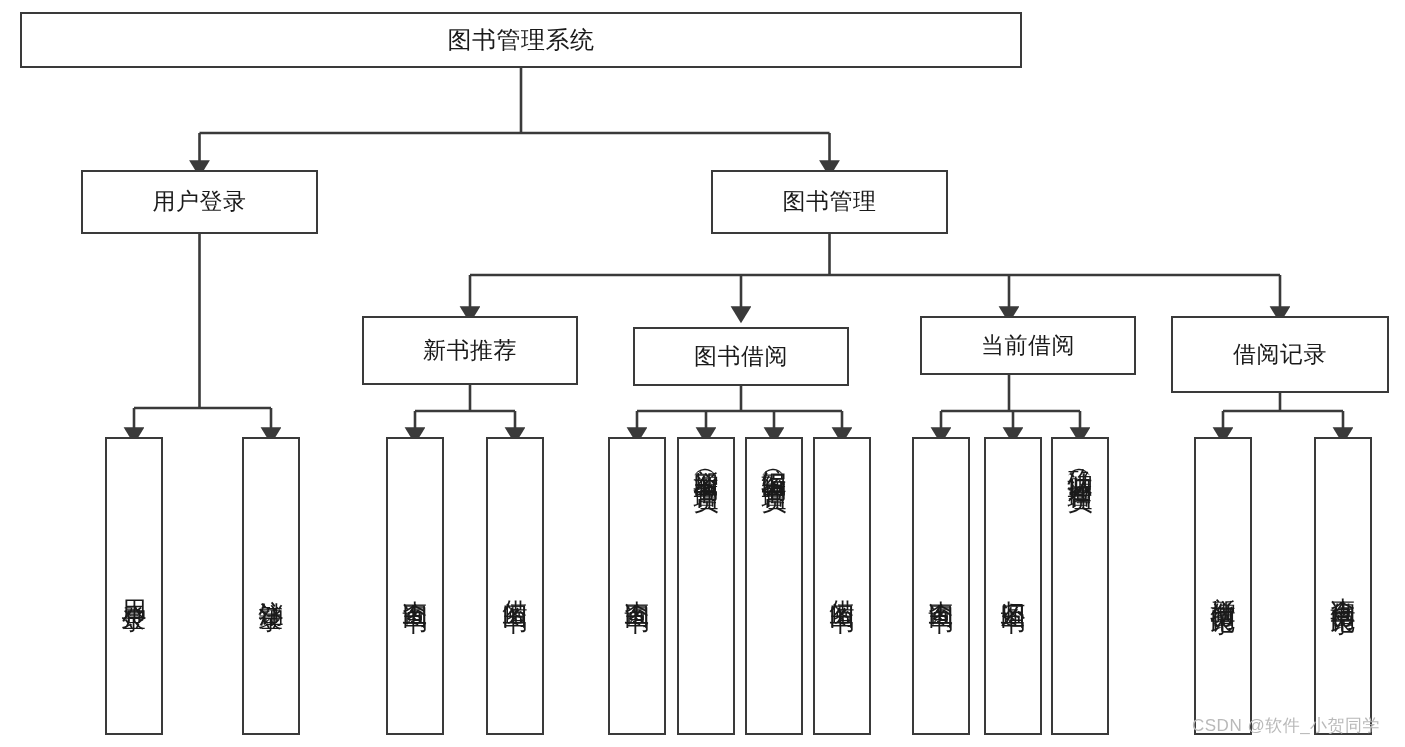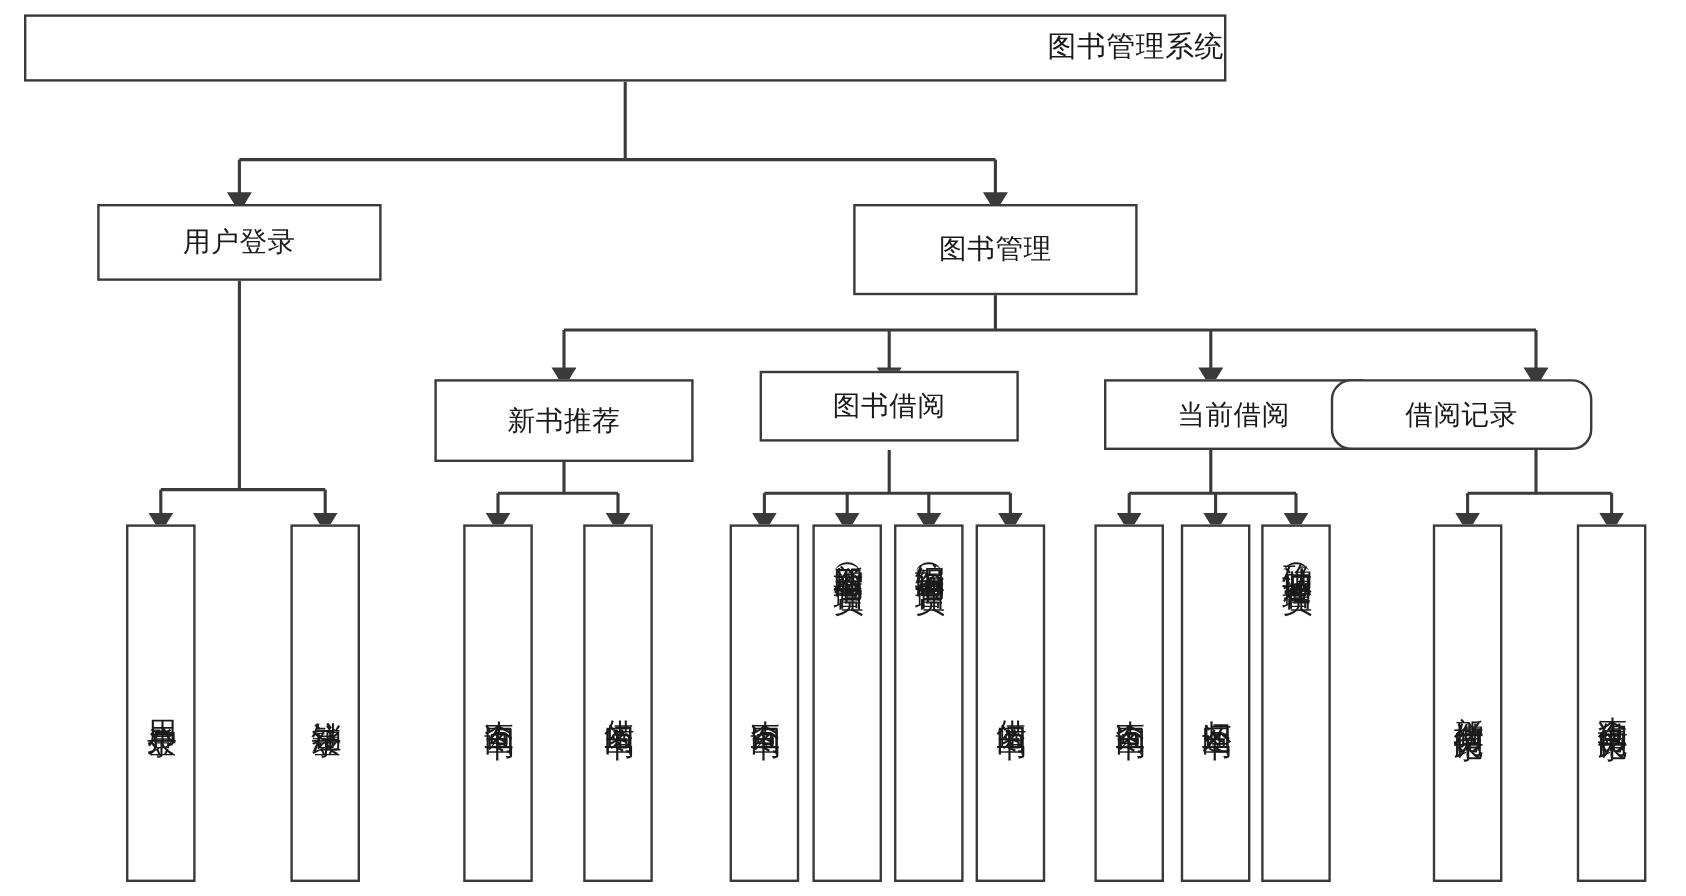--- a/index.html
+++ b/index.html
@@ -110,39 +110,39 @@
         <path d="M1013,411 L1013,434" marker-end="url(#arrow)"></path>
         <path d="M1080,411 L1080,434" marker-end="url(#arrow)"></path>
         <path d="M1280,375 L1280,411"></path>
         <path d="M1223,411 L1343,411"></path>
         <path d="M1223,411 L1223,434" marker-end="url(#arrow)"></path>
         <path d="M1343,411 L1343,434" marker-end="url(#arrow)"></path>
       </g>
   </svg>
 
   <div id="nodes">
-      <div class="node node-root" style="left: 20px; top: 12px; width: 1002px; height: 56px; justify-content: flex-end;">
+      <div class="node node-root" style="left: 20px; top: 12px; width: 1002px; height: 56px;">
         <span class="label">图书管理系统</span>
       </div>
       <div class="node node-l2" style="left: 81px; top: 170px; width: 237px; height: 64px;">
         <span class="label">用户登录</span>
       </div>
-      <div class="node node-l2" style="left: 711px; top: 170px; width: 237px; height: 76px;">
+      <div class="node node-l2" style="left: 711px; top: 170px; width: 237px; height: 64px;">
         <span class="label">图书管理</span>
       </div>
       <div class="node node-l3" style="left: 362px; top: 316px; width: 216px; height: 69px;">
         <span class="label">新书推荐</span>
       </div>
-      <div class="node node-l3" style="left: 633px; top: 309px; width: 216px; height: 59px;">
+      <div class="node node-l3" style="left: 633px; top: 327px; width: 216px; height: 59px;">
         <span class="label">图书借阅</span>
       </div>
       <div class="node node-l3" style="left: 901px; top: 316px; width: 216px; height: 59px; margin-left: 19px;">
         <span class="label">当前借阅</span>
       </div>
-      <div class="node node-l3" style="left: 1109px; top: 316px; width: 218px; height: 59px; border-radius: 17px;">
+      <div class="node node-l3" style="left: 1171px; top: 316px; width: 218px; height: 77px;">
         <span class="label">借阅记录</span>
       </div>
       <div class="node node-leaf centered" style="left: 105px; top: 437px; width: 58px; height: 298px;">
         <span class="label">用户登录</span>
       </div>
       <div class="node node-leaf centered" style="left: 242px; top: 437px; width: 58px; height: 298px;">
         <span class="label">注销登录</span>
       </div>
       <div class="node node-leaf centered" style="left: 386px; top: 437px; width: 58px; height: 298px;">
         <span class="label">查询图书</span>
@@ -172,14 +172,15 @@
         <span class="label">确认归还（管理员）</span>
       </div>
       <div class="node node-leaf centered" style="left: 1194px; top: 437px; width: 58px; height: 298px;">
         <span class="label">新增借阅记录</span>
       </div>
       <div class="node node-leaf centered" style="left: 1314px; top: 437px; width: 58px; height: 298px;">
         <span class="label">查询借阅记录</span>
       </div>
     </div>
 
+  <div class="watermark" style="left: 1192px; top: 714px;">CSDN @软件_小贺同学</div>
 
 </div>
 
 </body></html>

